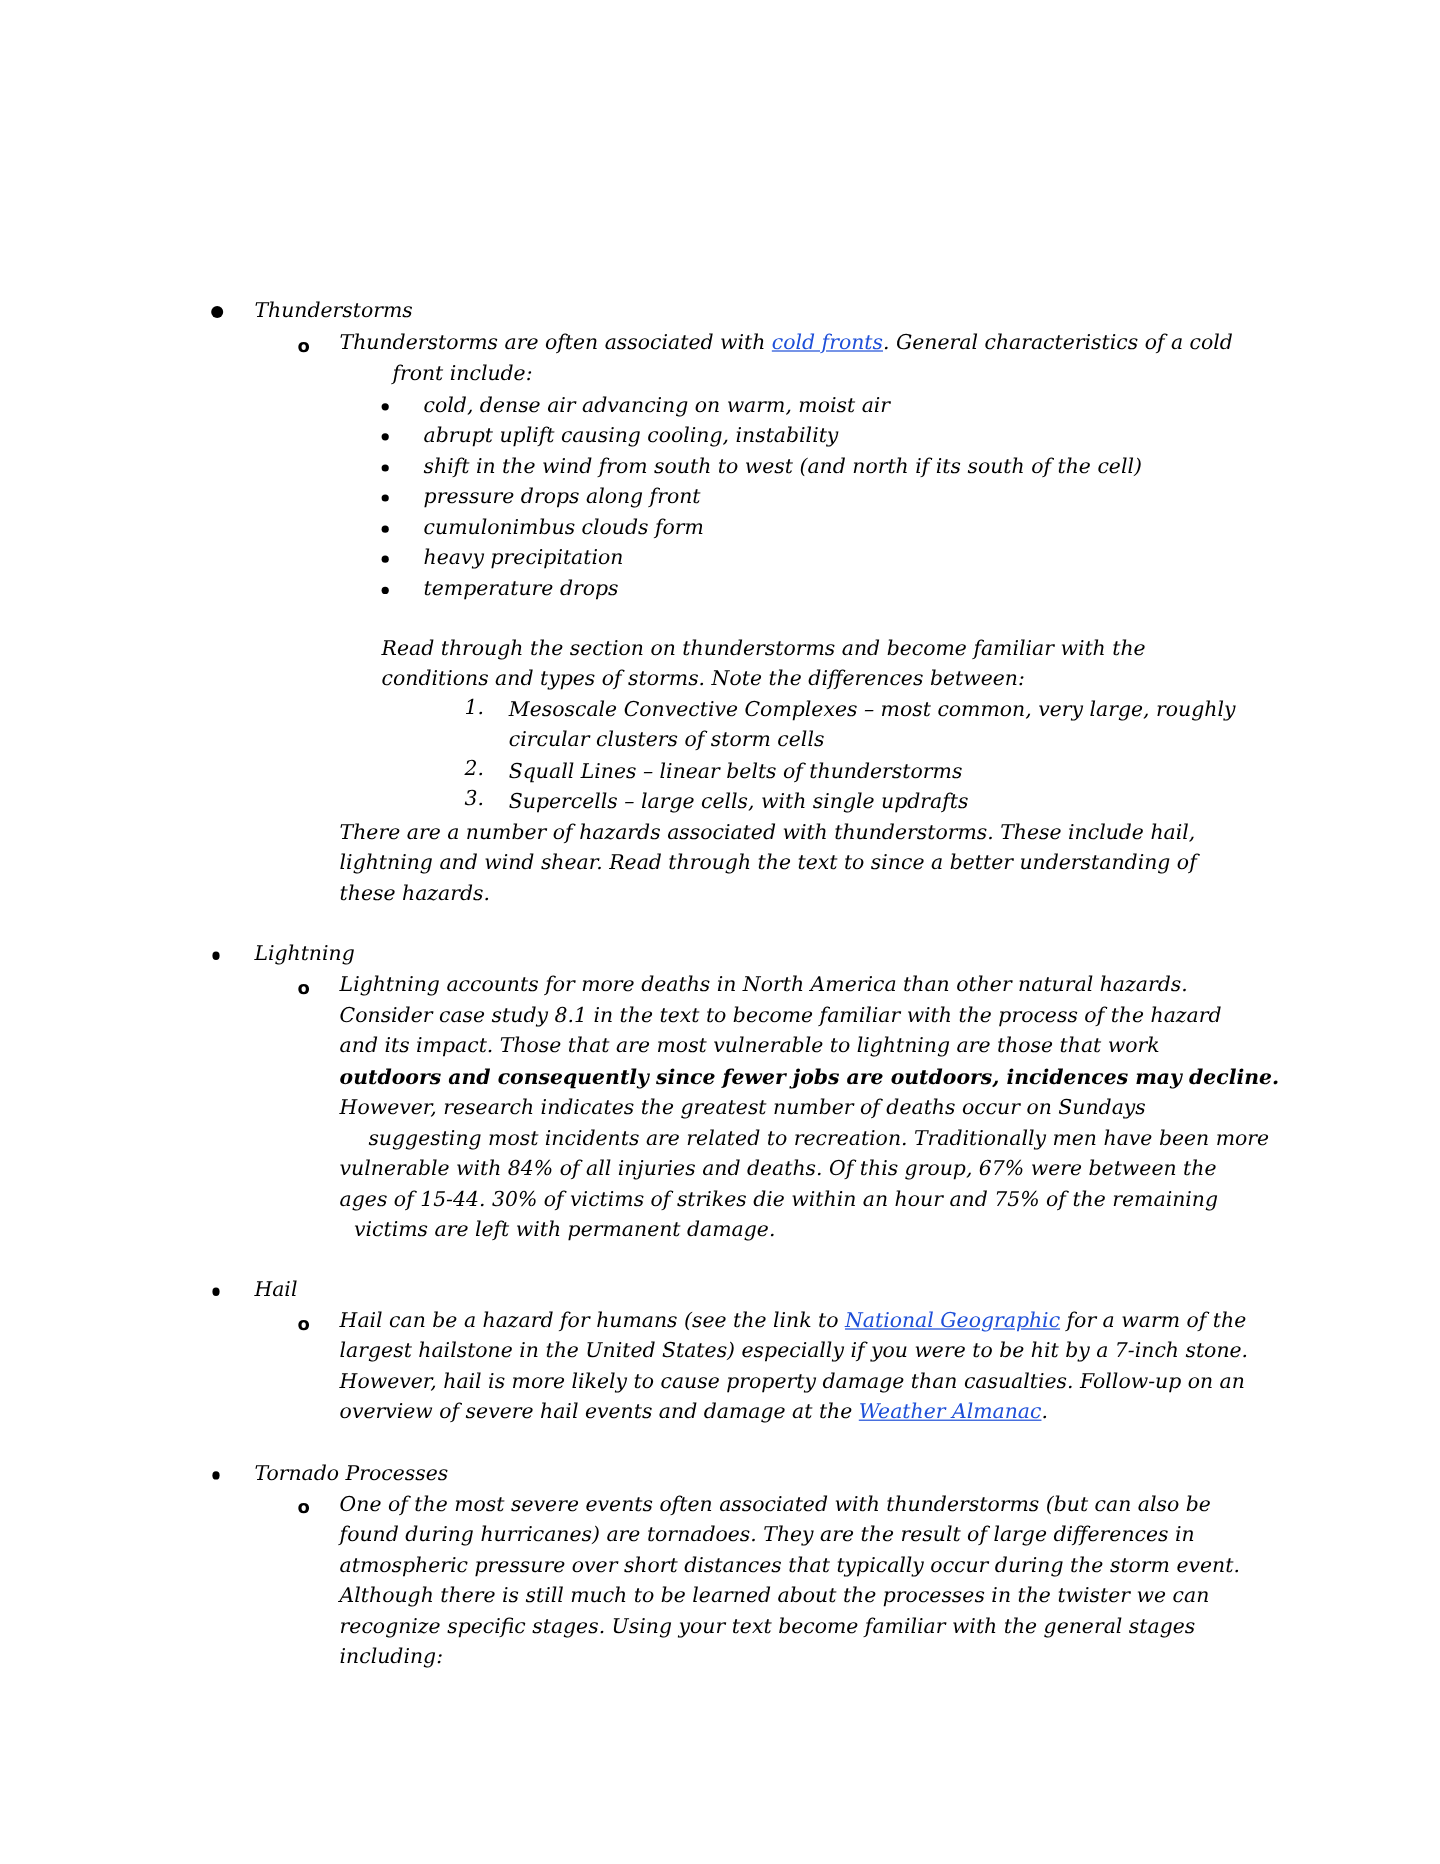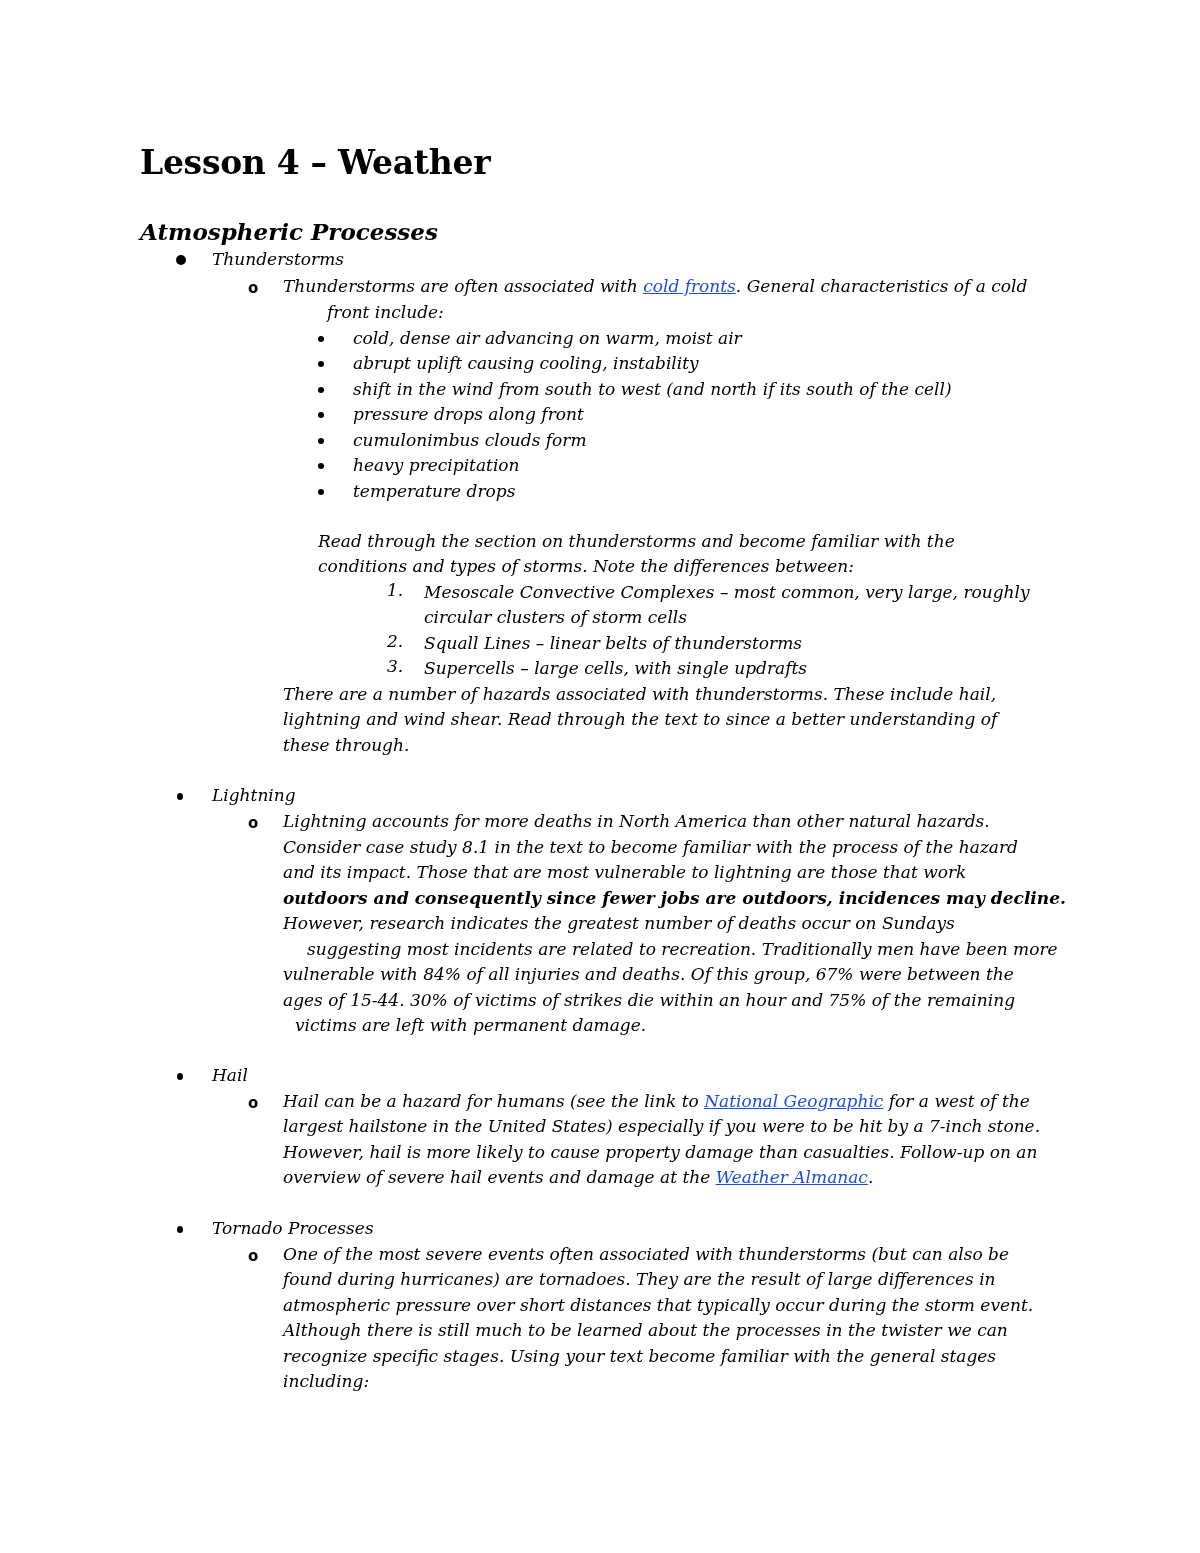--- a/index.html
+++ b/index.html
@@ -17,22 +17,20 @@
   .o { position: absolute; font-family: "DejaVu Sans", sans-serif; font-weight: bold; font-size: 15px; }
   .dot { position: absolute; width: 6px; height: 6px; border-radius: 50%; background: #000; }
   .num { position: absolute; font-style: italic; font-size: 17px; }
   a { color: #1d4ed8; text-decoration: underline; }
 </style>
 </head>
 <body>
 
 <div class="page">
 
-  <h1 class="title">Lesson 4 – Weather</h1>
-  <h2 class="h2">Atmospheric Processes</h2>
 
   <div>
     <span class="b1" style="left:176px;top:255px;"></span>
     <span class="row it" style="left:212px;top:247px;">Thunderstorms</span>
 
     <span class="o" style="left:248px;top:279px;">o</span>
     <div class="row it" style="left:283px;top:274px;white-space:nowrap;">
       <span>Thunderstorms are often associated with </span><a>cold fronts</a><span>. General characteristics of a cold</span>
     </div>
     <span class="row it" style="left:283px;top:300px;margin-left:44px;">front include:</span>
@@ -58,21 +56,21 @@
     <span class="num" style="left:387px;top:580px;">1.</span>
     <span class="row it" style="left:424px;top:580px;white-space:nowrap;">Mesoscale Convective Complexes – most common, very large, roughly</span>
     <span class="row it" style="left:424px;top:605px;white-space:nowrap;">circular clusters of storm cells</span>
     <span class="num" style="left:387px;top:631px;">2.</span>
     <span class="row it" style="left:424px;top:631px;white-space:nowrap;">Squall Lines – linear belts of thunderstorms</span>
     <span class="num" style="left:387px;top:656px;">3.</span>
     <span class="row it" style="left:424px;top:656px;white-space:nowrap;">Supercells – large cells, with single updrafts</span>
 
     <span class="row it" style="left:283px;top:682px;white-space:nowrap;">There are a number of hazards associated with thunderstorms. These include hail,</span>
     <span class="row it" style="left:283px;top:707px;white-space:nowrap;">lightning and wind shear. Read through the text to since a better understanding of</span>
-    <span class="row it" style="left:283px;top:733px;white-space:nowrap;">these through.</span>
+    <span class="row it" style="left:283px;top:733px;white-space:nowrap;">these hazards.</span>
   </div>
 
   <div>
     <span class="b1s" style="left:177px;top:793px;"></span>
     <span class="row it" style="left:212px;top:783px;">Lightning</span>
     <span class="o" style="left:248px;top:814px;">o</span>
     <span class="row it" style="left:283px;top:809px;white-space:nowrap;">Lightning accounts for more deaths in North America than other natural hazards.</span>
     <span class="row it" style="left:283px;top:835px;white-space:nowrap;">Consider case study 8.1 in the text to become familiar with the process of the hazard</span>
     <span class="row it" style="left:283px;top:860px;white-space:nowrap;">and its impact. Those that are most vulnerable to lightning are those that work</span>
     <span class="row it" style="left:283px;top:886px;white-space:nowrap;font-weight:bold;">outdoors and consequently since fewer jobs are outdoors, incidences may decline.</span>
@@ -81,21 +79,21 @@
     <span class="row it" style="left:283px;top:962px;white-space:nowrap;">vulnerable with 84% of all injuries and deaths. Of this group, 67% were between the</span>
     <span class="row it" style="left:283px;top:988px;white-space:nowrap;">ages of 15-44. 30% of victims of strikes die within an hour and 75% of the remaining</span>
     <span class="row it" style="left:283px;top:1013px;white-space:nowrap;margin-left:12px;">victims are left with permanent damage.</span>
   </div>
 
   <div>
     <span class="b1s" style="left:177px;top:1073px;"></span>
     <span class="row it" style="left:212px;top:1063px;">Hail</span>
     <span class="o" style="left:248px;top:1094px;">o</span>
     <div class="row it" style="left:283px;top:1089px;white-space:nowrap;">
-      <span>Hail can be a hazard for humans (see the link to </span><a>National Geographic</a><span> for a west of the</span>
+      <span>Hail can be a hazard for humans (see the link to </span><a>National Geographic</a><span> for a warm of the</span>
     </div>
     <span class="row it" style="left:283px;top:1114px;white-space:nowrap;">largest hailstone in the United States) especially if you were to be hit by a 7-inch stone.</span>
     <span class="row it" style="left:283px;top:1140px;white-space:nowrap;">However, hail is more likely to cause property damage than casualties. Follow-up on an</span>
     <div class="row it" style="left:283px;top:1165px;white-space:nowrap;">
       <span>overview of severe hail events and damage at the </span><a>Weather Almanac</a><span>.</span>
     </div>
   </div>
 
   <div>
     <span class="b1s" style="left:177px;top:1226px;"></span>

